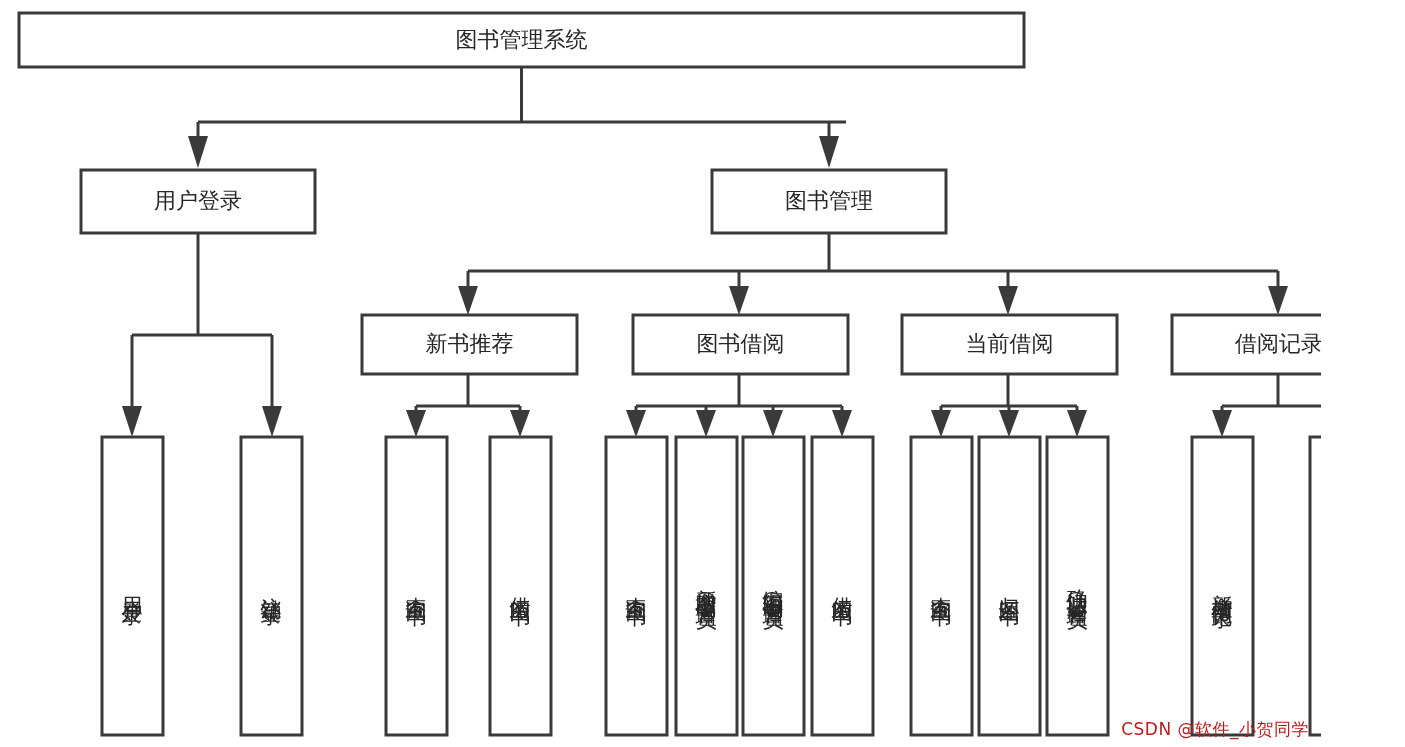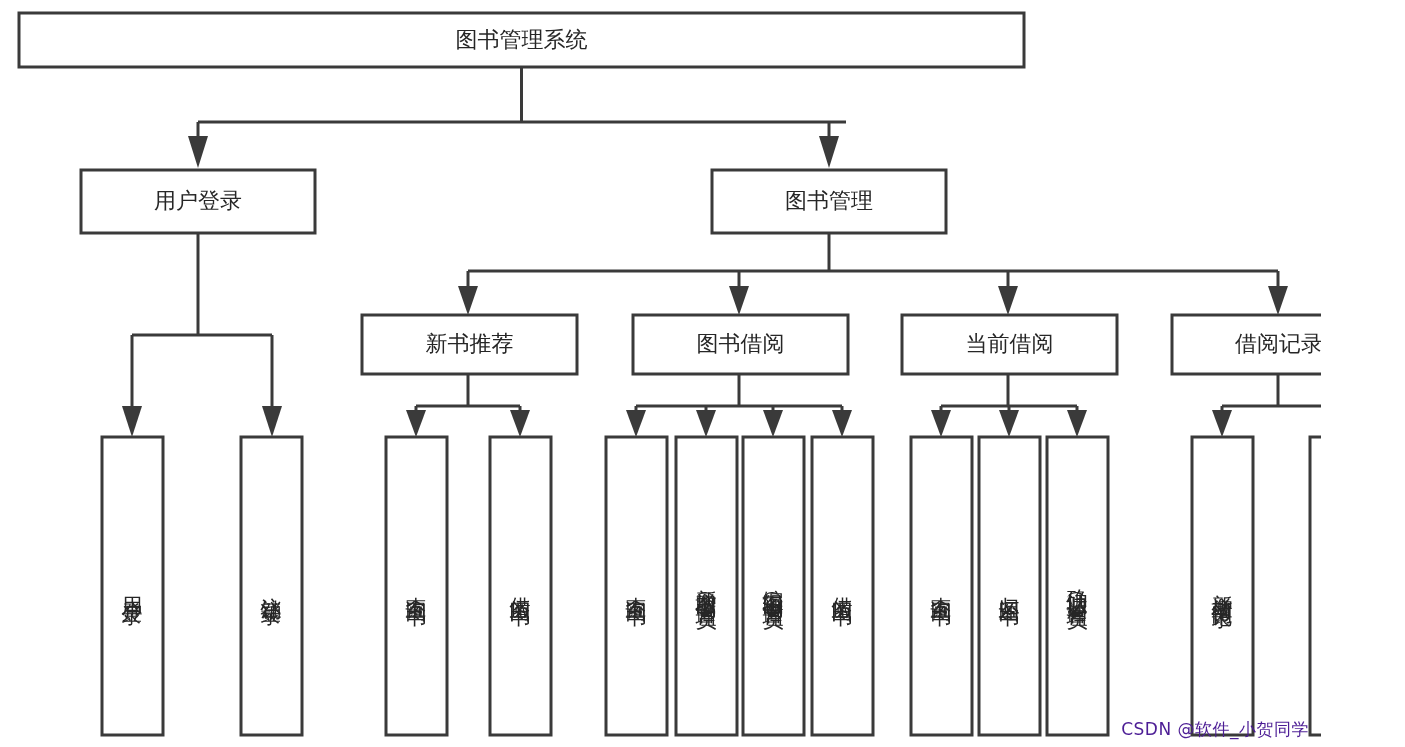--- a/index.html
+++ b/index.html
@@ -54,21 +54,21 @@
     text-orientation: upright;
     letter-spacing: 3px;
     dominant-baseline: central;
   }
   .watermark {
     position: absolute;
     right: 12px;
     bottom: 6px;
     font-family: "DejaVu Sans", "Liberation Sans", sans-serif;
     font-size: 17px;
-    color: #4c1d95;
+    color: #b91c1c;
     letter-spacing: 0.5px;
     user-select: none;
     pointer-events: none;
     white-space: nowrap;
   }
 </style>
 </head>
 <body>
 
 <div id="diagram-root">

